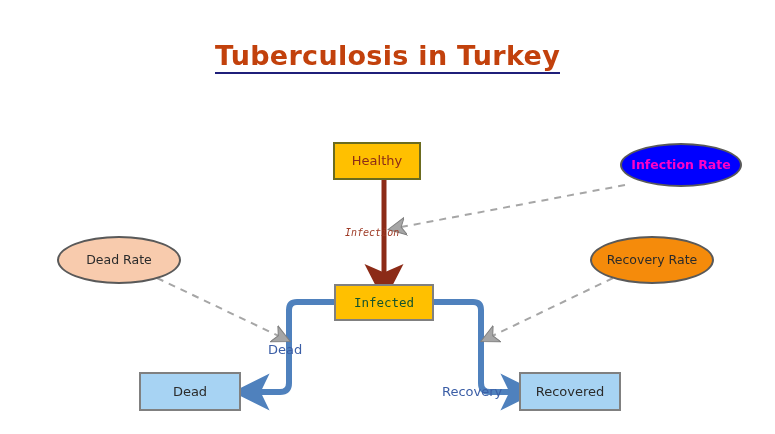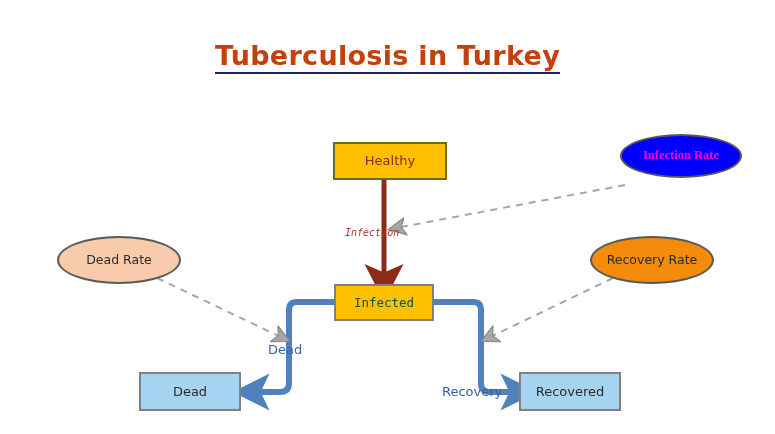--- a/index.html
+++ b/index.html
@@ -154,37 +154,37 @@
 
     <g>
       <line x1="157" y1="278" x2="283" y2="338" stroke="#A6A6A6" stroke-width="2" stroke-dasharray="7,6" marker-end="url(#arrowGray)"></line>
     </g>
 
     <g>
       <line x1="613" y1="278" x2="488" y2="338" stroke="#A6A6A6" stroke-width="2" stroke-dasharray="7,6" marker-end="url(#arrowGray)"></line>
     </g>
   </svg>
 
-  <div class="node stock stock-healthy" style="left:333px; top:142px; width:114px; height:38px;">
+  <div class="node stock stock-healthy" style="left:333px; top:142px; width:88px; height:38px;">
     <span>Healthy</span>
   </div>
 
   <div class="node stock stock-infected" style="left:334px; top:284px; width:100px; height:37px;">
     <span>Infected</span>
   </div>
 
   <div class="node stock stock-blue" style="left:139px; top:372px; width:102px; height:39px;">
     <span>Dead</span>
   </div>
 
   <div class="node stock stock-blue" style="left:519px; top:372px; width:102px; height:39px;">
     <span>Recovered</span>
   </div>
 
-  <div class="node param param-infection" style="left:620px; top:134px; width:122px; height:44px;font-family:Liberation Serif, serif;">
+  <div class="node param param-infection" style="left:620px; top:143px; width:122px; height:44px;">
     <span>Infection Rate</span>
   </div>
 
   <div class="node param param-recovery" style="left:590px; top:236px; width:124px; height:48px;">
     <span>Recovery Rate</span>
   </div>
 
   <div class="node param param-dead" style="left:57px; top:236px; width:124px; height:48px;">
     <span>Dead Rate</span>
   </div>

